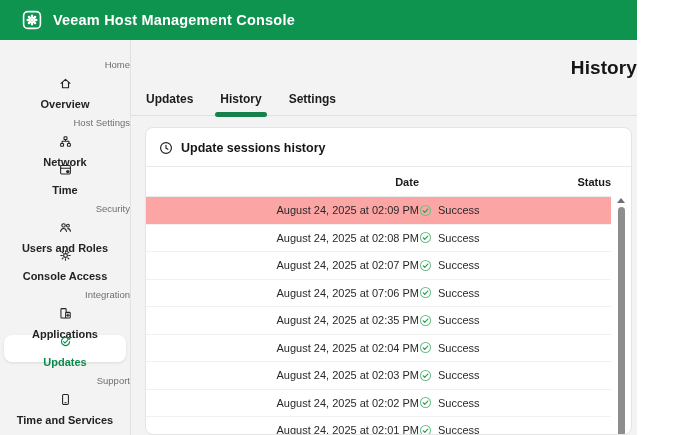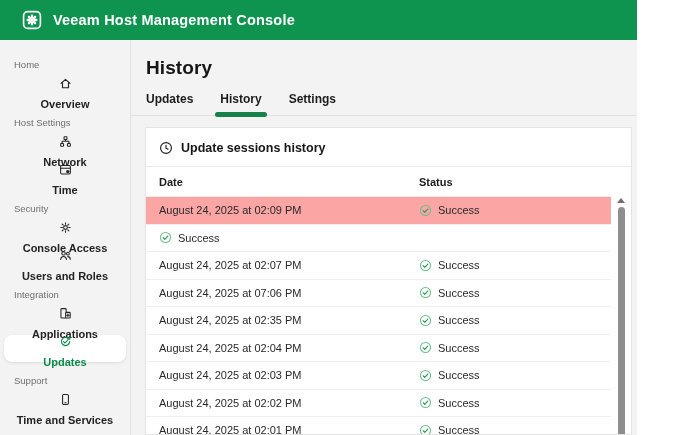--- a/index.html
+++ b/index.html
@@ -5,40 +5,40 @@
   * { box-sizing: border-box; margin: 0; padding: 0; }
   html,body { width:700px; height:435px; overflow:hidden; }
   body { font-family:"Liberation Sans", sans-serif; background:#fff; }
   .app { width:637px; height:435px; overflow:hidden; display:flex; flex-direction:column; background:#F2F3F2; }
 
   
   .topbar { height:40px; flex:none; background:#0F9450; display:flex; align-items:center; gap:11px; padding:0 22px; }
   .topbar .logo { width:20px; height:20px; display:flex; align-items:center; justify-content:center; }
   .topbar-title { color:#fff; font-weight:bold; font-size:14.5px; letter-spacing:.2px; }
 
-  .body { flex:1; display:flex; min-height:0; }
+  .body { flex:1; display:flex; min-height:0;text-align:right; }
 
   
   .sidebar { width:131px; flex:none; border-right:1px solid #E1E2E1; padding-top:6px; overflow:hidden; }
   .section-label { font-size:9.5px; color:#6E6F6E; margin:13px 0 7px 14px; }
   .side-item { display:flex; align-items:center; gap:8px; height:27px; margin:1px 4px; padding:0 9px;
                border-radius:8px; font-size:11px; font-weight:bold; color:#232323; cursor:pointer; white-space:nowrap;flex-direction:column; }
   .side-item svg { flex:none; }
   .side-item.active { background:#fff; color:#0C8A4B; box-shadow:0 1px 3px rgba(0,0,0,.10); }
 
   
   .main { flex:1; min-width:0; display:flex; flex-direction:column; }
   .page-title { font-size:19px; font-weight:bold; color:#161616; margin:17px 0 0 15px; letter-spacing:.1px; }
   .tabs { display:flex; gap:27px; margin-top:13px; padding-left:15px; border-bottom:1px solid #DFE0DF; }
   .tab { position:relative; font-size:12px; font-weight:bold; color:#1C1C1C; padding-bottom:9px; cursor:pointer; }
   .tab.active::after { content:""; position:absolute; left:-5px; right:-5px; bottom:-2px; height:5px;
                        border-radius:3px; background:#17814B; }
 
   
-  .card { background:#fff; border:1px solid #E3E4E3; border-radius:0; margin:11px 5px 0 14px;
+  .card { background:#fff; border:1px solid #E3E4E3; border-radius:8px; margin:11px 5px 0 14px;
           height:330px; overflow:hidden; position:relative; }
   .card-header { display:flex; align-items:center; gap:8px; padding:13px 13px 11px; font-size:12.5px;
                  font-weight:bold; color:#161616; border-bottom:1px solid #E9EAE9; }
   .table { position:relative; }
   .rows-clip { margin-right:20px; }
   .thead { display:grid; grid-template-columns:260px 1fr; padding:9px 0 8px 13px; font-size:11px;
            font-weight:bold; color:#1C1C1C; border-bottom:1px solid #ECECEC; margin-right:20px; }
   .row { display:grid; grid-template-columns:260px 1fr; align-items:center; height:27.5px; padding-left:13px;
          border-bottom:1px solid #F0F0F0; font-size:11px; color:#292929; cursor:default; }
   .row.highlight { background:#fca5a5; }
@@ -107,36 +107,36 @@
               <path d="M2 6.4h12" stroke-linecap="round"></path>
               <circle cx="10.8" cy="10.6" r="2.1" fill="currentColor" stroke="none"></circle>
             </svg>
           </span>
           <span>Time</span>
         </div>
         <div class="section-label">Security</div>
         <div class="side-item">
           <span style="display: flex;">
             <svg width="13" height="13" viewBox="0 0 16 16" fill="none" stroke="currentColor" stroke-width="1.3" stroke-linecap="round">
-              <circle cx="8" cy="8" r="2.3"></circle>
-              <path d="M8 2.2v1.9M8 11.9v1.9M2.2 8h1.9M11.9 8h1.9M3.9 3.9l1.3 1.3M10.8 10.8l1.3 1.3M12.1 3.9l-1.3 1.3M5.2 10.8l-1.3 1.3"></path>
-            </svg>
-          </span>
-          <span>Console Access</span>
-        </div>
-        <div class="side-item">
-          <span style="display: flex;">
-            <svg width="13" height="13" viewBox="0 0 16 16" fill="none" stroke="currentColor" stroke-width="1.3" stroke-linecap="round">
               <circle cx="5.6" cy="5.4" r="2.1"></circle>
               <path d="M2 13c.2-2.2 1.7-3.8 3.6-3.8S9 10.8 9.2 13"></path>
               <circle cx="11" cy="5.8" r="1.7"></circle>
               <path d="M10.8 9.4c1.8 0 3 1.5 3.2 3.3"></path>
             </svg>
           </span>
           <span>Users and Roles</span>
+        </div>
+        <div class="side-item">
+          <span style="display: flex;">
+            <svg width="13" height="13" viewBox="0 0 16 16" fill="none" stroke="currentColor" stroke-width="1.3" stroke-linecap="round">
+              <circle cx="8" cy="8" r="2.3"></circle>
+              <path d="M8 2.2v1.9M8 11.9v1.9M2.2 8h1.9M11.9 8h1.9M3.9 3.9l1.3 1.3M10.8 10.8l1.3 1.3M12.1 3.9l-1.3 1.3M5.2 10.8l-1.3 1.3"></path>
+            </svg>
+          </span>
+          <span>Console Access</span>
         </div>
         <div class="section-label">Integration</div>
         <div class="side-item">
           <span style="display: flex;">
             <svg width="13" height="13" viewBox="0 0 16 16" fill="none" stroke="currentColor" stroke-width="1.3" stroke-linejoin="round">
               <rect x="2.4" y="2" width="6.4" height="11.6" rx="1"></rect>
               <rect x="8.2" y="6.6" width="5.6" height="7" rx="1" fill="#F8F8F8"></rect>
               <path d="M11 8.4v3.4M9.3 10.1h3.4" stroke-linecap="round"></path>
             </svg>
           </span>
@@ -196,20 +196,21 @@
                   <span style="display: flex;">
                     <svg width="13" height="13" viewBox="0 0 16 16" fill="none">
                       <circle cx="8" cy="8" r="6.2" stroke="#6FBE8C" stroke-width="1.3"></circle>
                       <path d="M5.2 8.3l1.9 1.9 3.7-4" stroke="#2F9B55" stroke-width="1.4" stroke-linecap="round" stroke-linejoin="round"></path>
                     </svg>
                   </span>
                   <span>Success</span>
                 </span>
               </div>
               <div class="row">
+                <span>August 24, 2025 at 02:08 PM</span>
                 <span class="status">
                   <span style="display: flex;">
                     <svg width="13" height="13" viewBox="0 0 16 16" fill="none">
                       <circle cx="8" cy="8" r="6.2" stroke="#6FBE8C" stroke-width="1.3"></circle>
                       <path d="M5.2 8.3l1.9 1.9 3.7-4" stroke="#2F9B55" stroke-width="1.4" stroke-linecap="round" stroke-linejoin="round"></path>
                     </svg>
                   </span>
                   <span>Success</span>
                 </span>
               </div>

